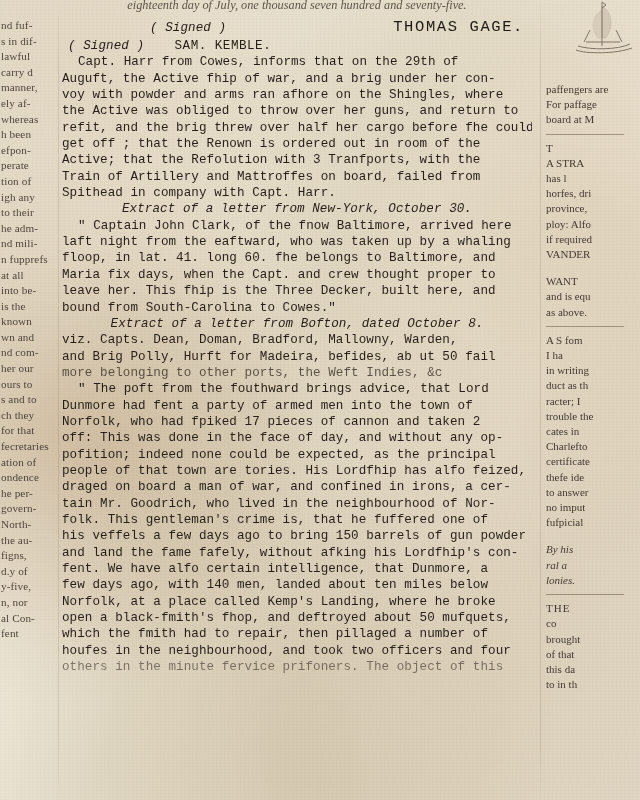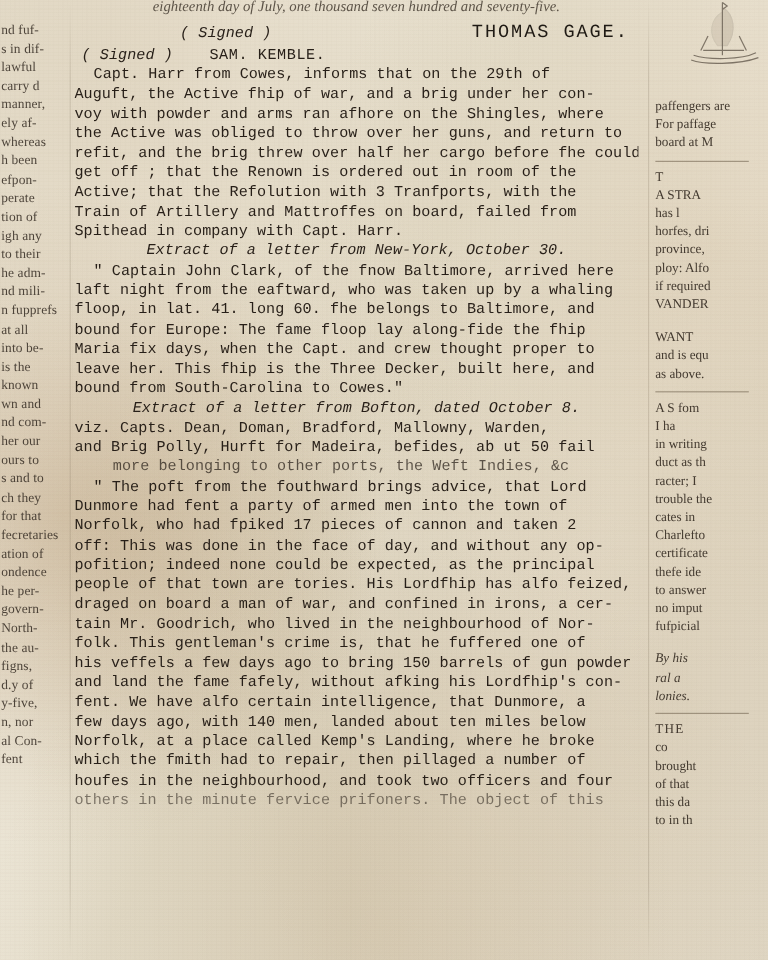--- a/index.html
+++ b/index.html
@@ -78,21 +78,21 @@
     padding-top: 0;
     font-family: Liberation Mono, monospace;
   }
   .body-line {
     font-size: 12.6px;
     line-height: 16.35px;
     color: #271f18;
     white-space: nowrap;
     letter-spacing: .05px;
   }
-  .faded { opacity: .72; margin-left: 32px; }
+  .faded { opacity: .72; }
   .top-cut {
     font-size: 12.3px;
     line-height: 15px;
     font-style: italic;
     color: #3b3228;
     opacity: .80;
     white-space: nowrap;
   }
   .bottom-cut {
     opacity: .55;
@@ -268,21 +268,20 @@
     <div class="body-line">refit,  and the brig threw over half her cargo before fhe could</div>
     <div class="body-line">get off ;  that the Renown is ordered out in room of the</div>
     <div class="body-line">Active;  that the Refolution with 3 Tranfports, with the</div>
     <div class="body-line">Train of Artillery and Mattroffes on board, failed from</div>
     <div class="body-line">Spithead in company with Capt. Harr.</div>
 
     <div class="body-line italic center">Extract of a letter from New-York, October 30.</div>
     <div class="body-line indent-1">" Captain John Clark, of the fnow Baltimore, arrived here</div>
     <div class="body-line">laft night from the eaftward, who was taken up by a whaling</div>
     <div class="body-line">floop, in lat. 41. long 60.  fhe belongs to Baltimore, and</div>
-    <div class="body-line">bound for Europe:  The fame floop lay along-fide the fhip</div>
     <div class="body-line">Maria fix days,  when the Capt. and crew thought proper to</div>
     <div class="body-line">leave her.    This fhip is the Three Decker,  built here, and</div>
     <div class="body-line">bound from South-Carolina to Cowes."</div>
 
     <div class="body-line italic center">Extract of a letter from Bofton, dated October 8.</div>
     <div class="body-line">viz. Capts. Dean, Doman, Bradford, Mallowny, Warden,</div>
     <div class="body-line">and Brig Polly, Hurft for Madeira, befides, ab ut 50 fail</div>
     <div class="body-line faded">more belonging to other ports, the Weft Indies, &amp;c</div>
 
     <div class="body-line indent-1">" The poft from the fouthward brings advice, that Lord</div>
@@ -292,20 +291,21 @@
     <div class="body-line">pofition; indeed none could be expected, as the principal</div>
     <div class="body-line">people of that town are tories.   His Lordfhip has alfo feized,</div>
     <div class="body-line">draged on board a man of war, and confined in irons, a cer-</div>
     <div class="body-line">tain Mr. Goodrich, who lived in the neighbourhood of Nor-</div>
     <div class="body-line">folk.   This gentleman's crime is,   that he fuffered one of</div>
     <div class="body-line">his veffels a few days ago to bring 150 barrels of gun powder</div>
     <div class="body-line">and land the fame fafely, without afking his Lordfhip's con-</div>
     <div class="body-line">fent.   We have alfo certain intelligence, that Dunmore, a</div>
     <div class="body-line">few days ago, with 140 men, landed about ten miles below</div>
     <div class="body-line">Norfolk, at a place called Kemp's Landing, where he broke</div>
+    <div class="body-line">open a black-fmith's fhop, and deftroyed about 50 mufquets,</div>
     <div class="body-line">which the fmith had to repair,  then pillaged a number of</div>
     <div class="body-line">houfes in the neighbourhood, and took two officers and four</div>
     <div class="body-line bottom-cut">others in the minute fervice prifoners.   The object of this</div>
   </div>
 
   <div class="col" id="right">
     <div style="height:82px"></div>
 
     <div class="rline">paffengers are</div>
     <div class="rline">For paffage</div>

